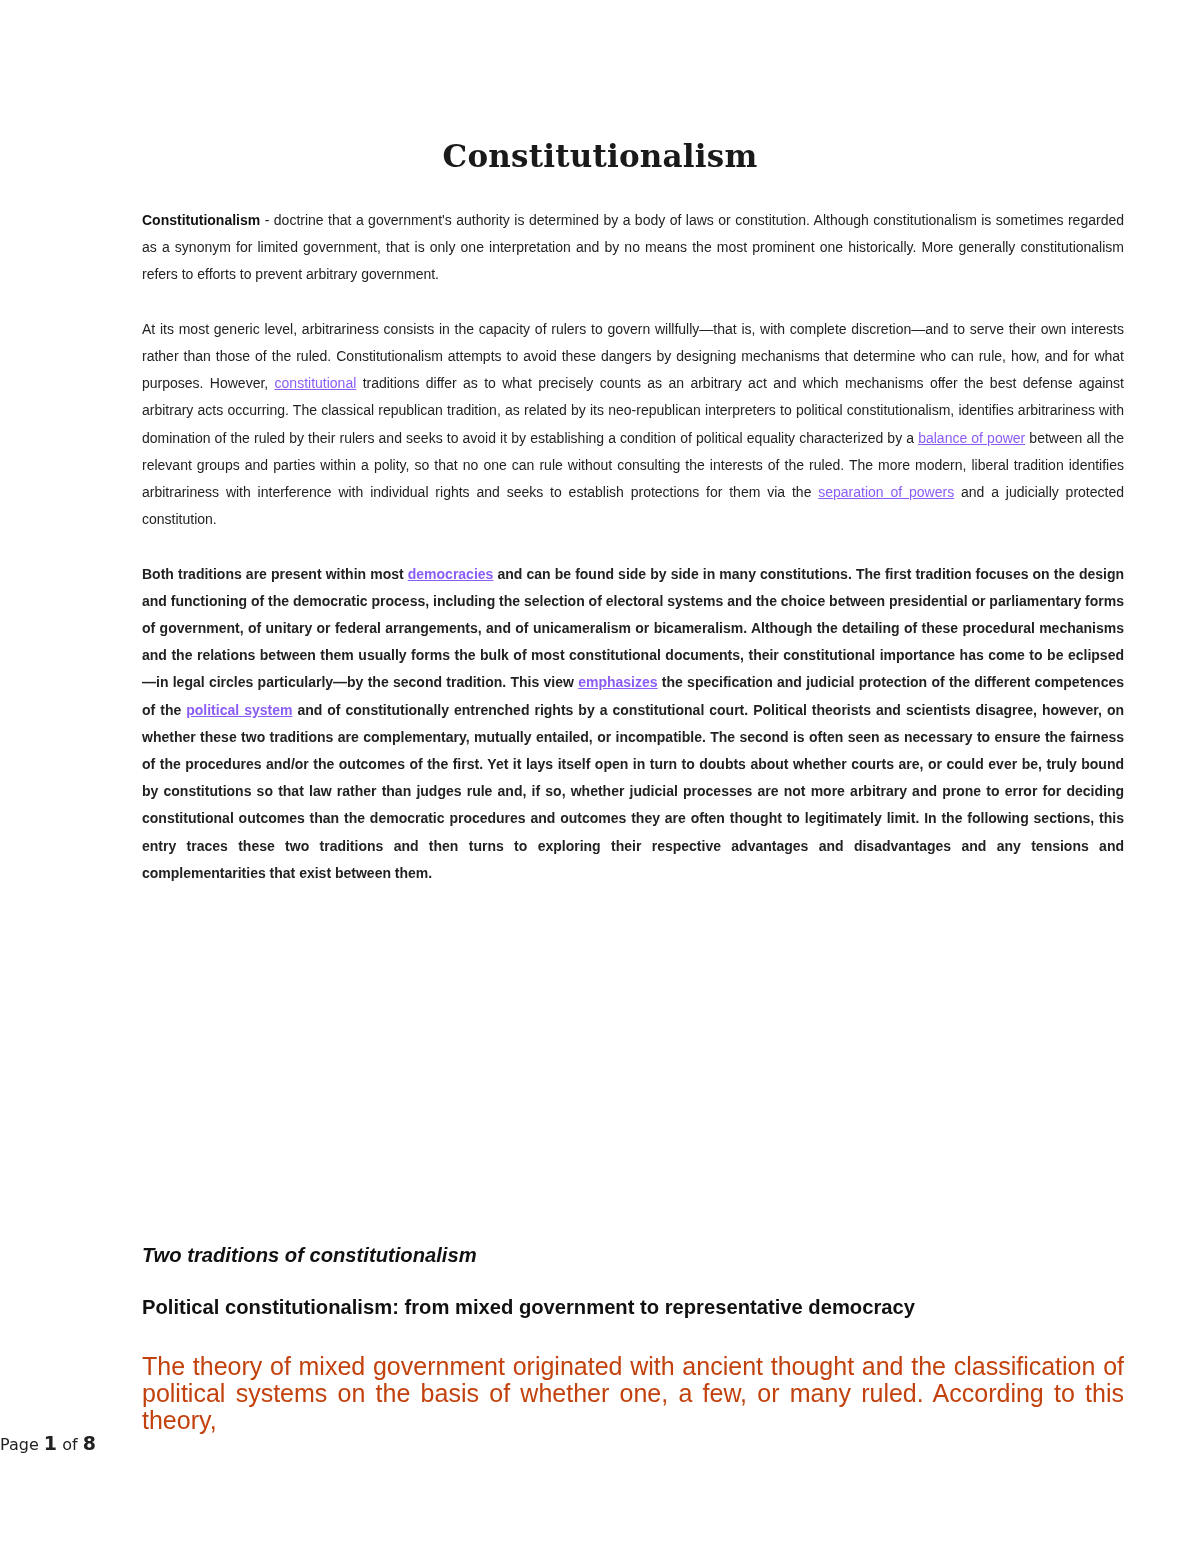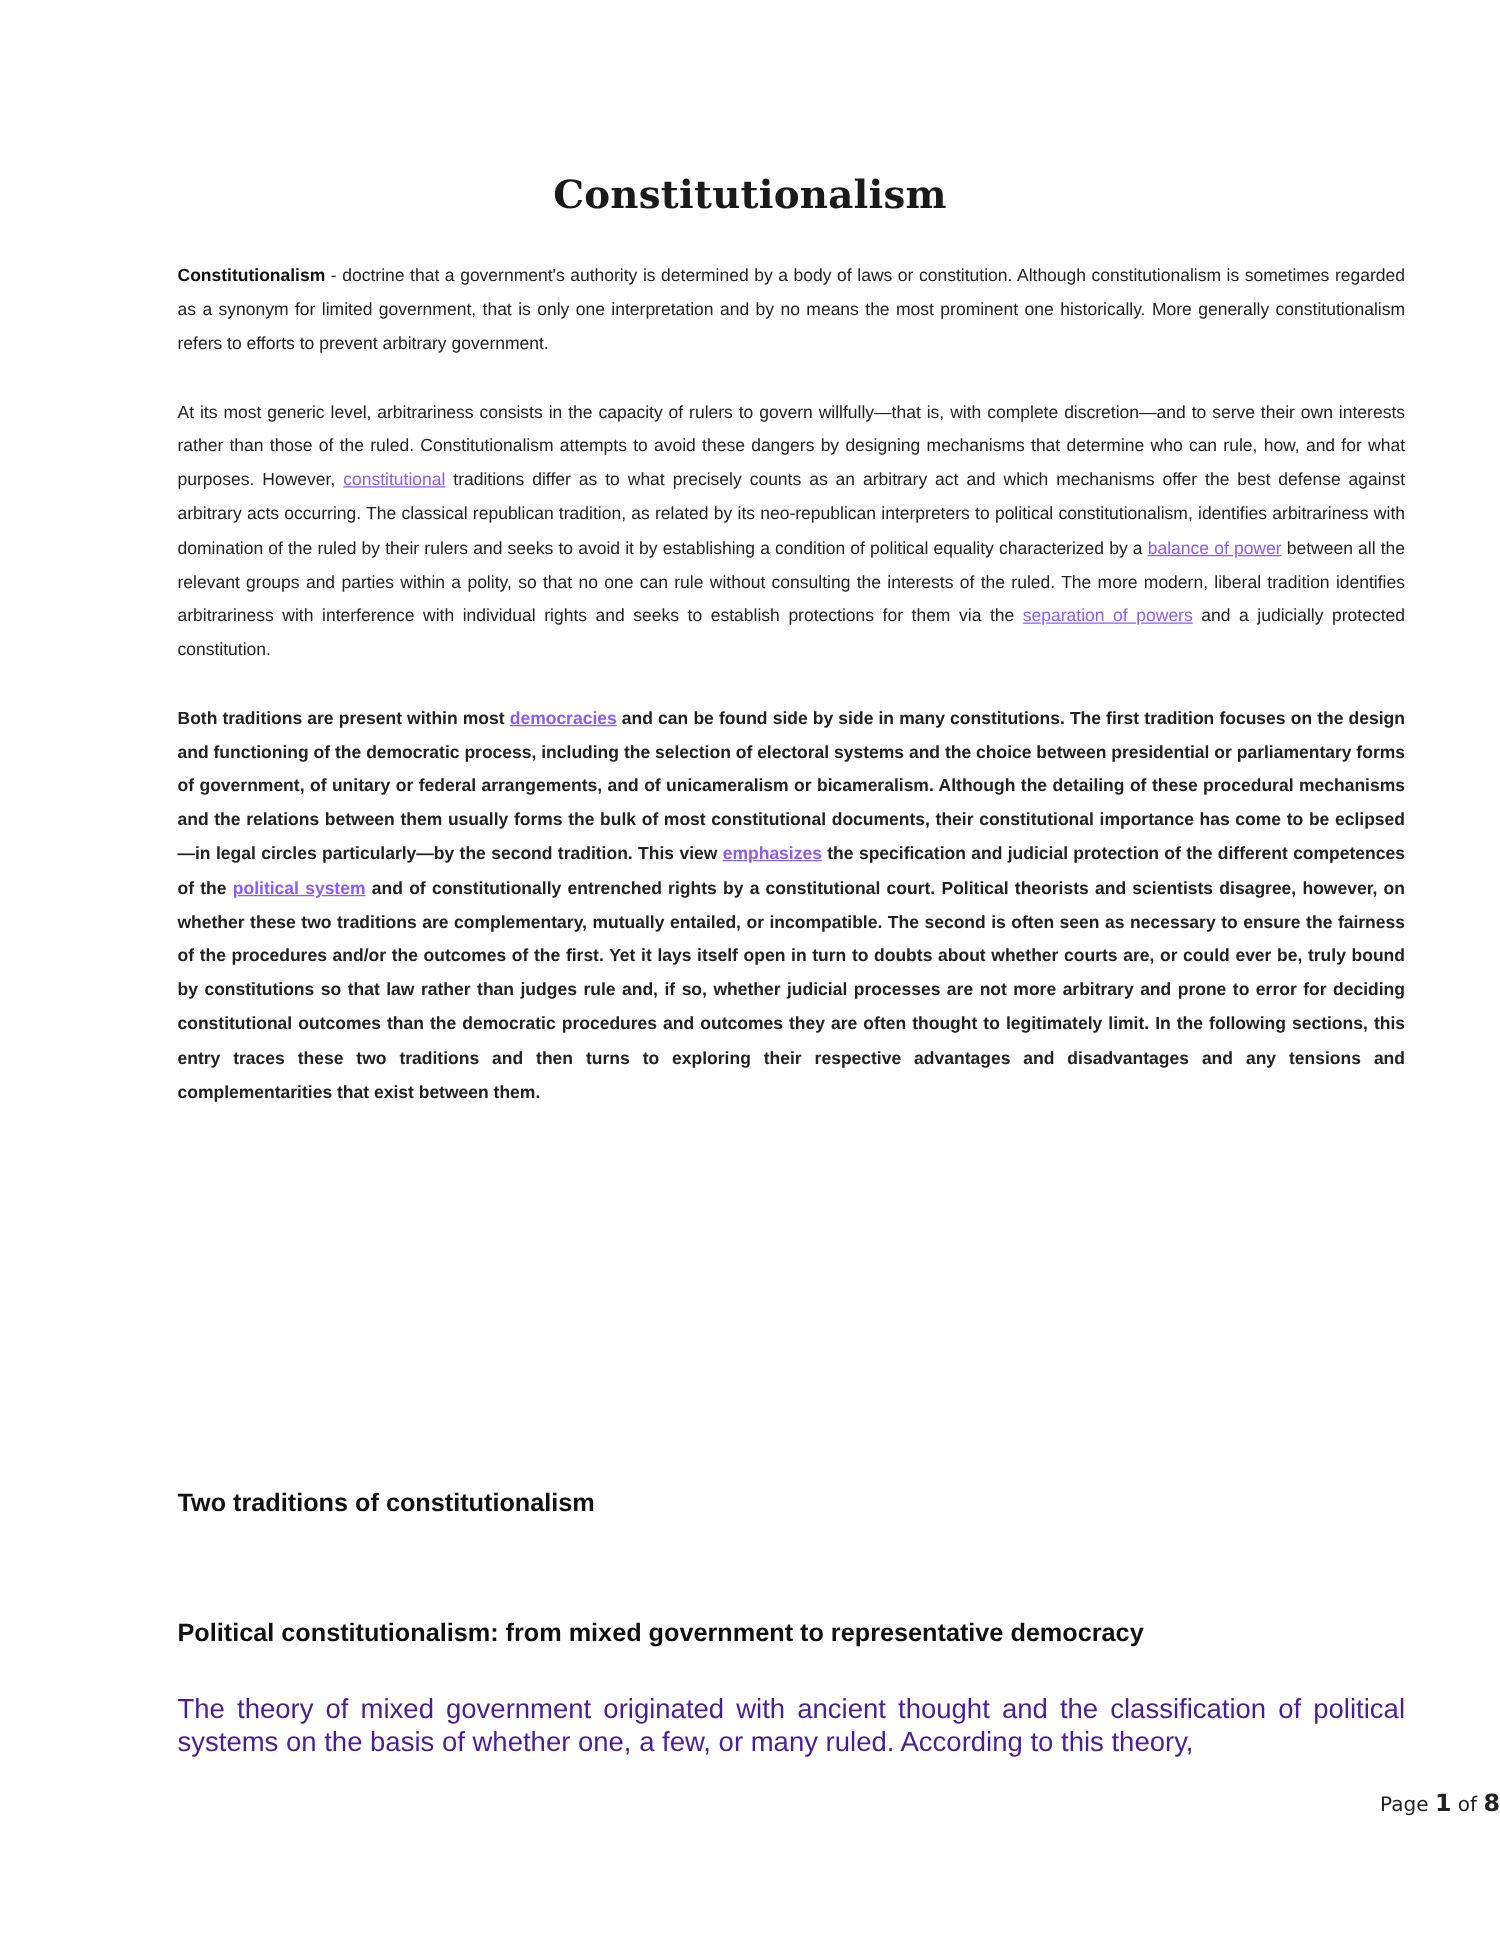--- a/index.html
+++ b/index.html
@@ -22,31 +22,31 @@
     }
     .body p { margin: 0 0 27.2px 0; }
     .body p.last { margin-bottom: 0; font-weight: bold; }
     .lbl { font-weight: bold; color: #111; }
     a.lnk { color: #8b5cf6; text-decoration: underline; }
     .h2 {
       position: absolute; left: 142px;
       font-family: "Liberation Sans", sans-serif;
       font-weight: bold; font-size: 20.2px; color: #111;
     }
-    .h2.a { top: 1192px; }
+    .h2.a { top: 1244px; font-style: italic; }
     .h2.b { top: 1296px; }
     .body2 {
       position: absolute; left: 142px; width: 982px; top: 1353px;
       font-family: "Liberation Sans", sans-serif;
-      font-size: 22px; line-height: 27.2px; color: #4c1d95;
+      font-size: 25px; line-height: 27.2px; color: #c2410c;
       text-align: justify;
     }
     .body2 p { margin: 0; }
     .footer {
-      position: absolute; left: 0; width: 1200px; top: 1432px; text-align: right;
+      position: absolute; left: 0; width: 1200px; top: 1432px; text-align: left;
       font-family: "DejaVu Sans", sans-serif; font-size: 16px; color: #222;
     }
     .footer b { font-size: 19px; }
   </style>
 </head>
 <body>
 
 <div class="page">
 
   <div class="title">Constitutionalism</div>

